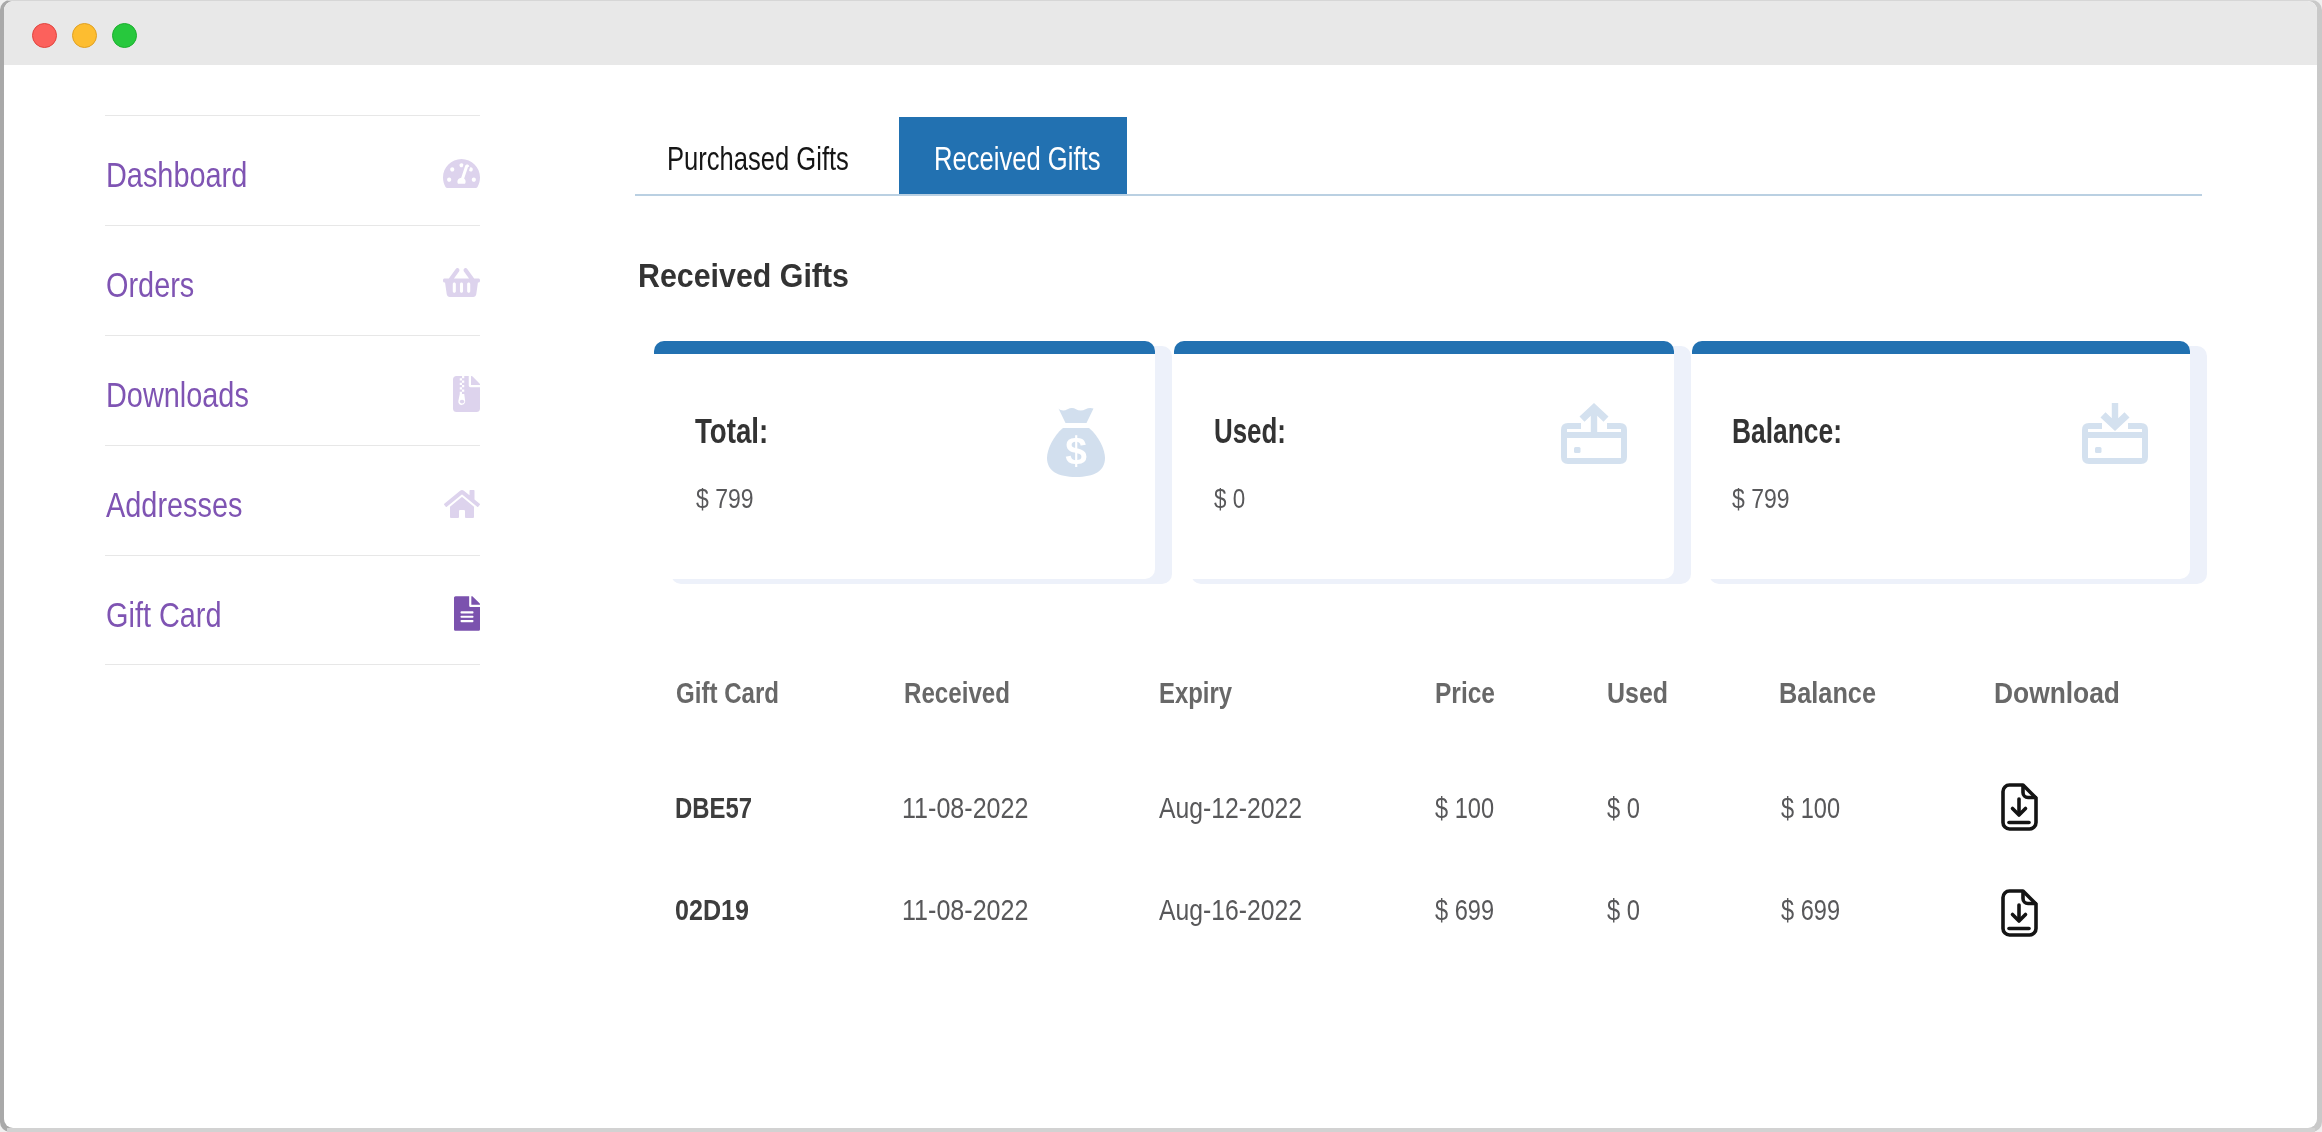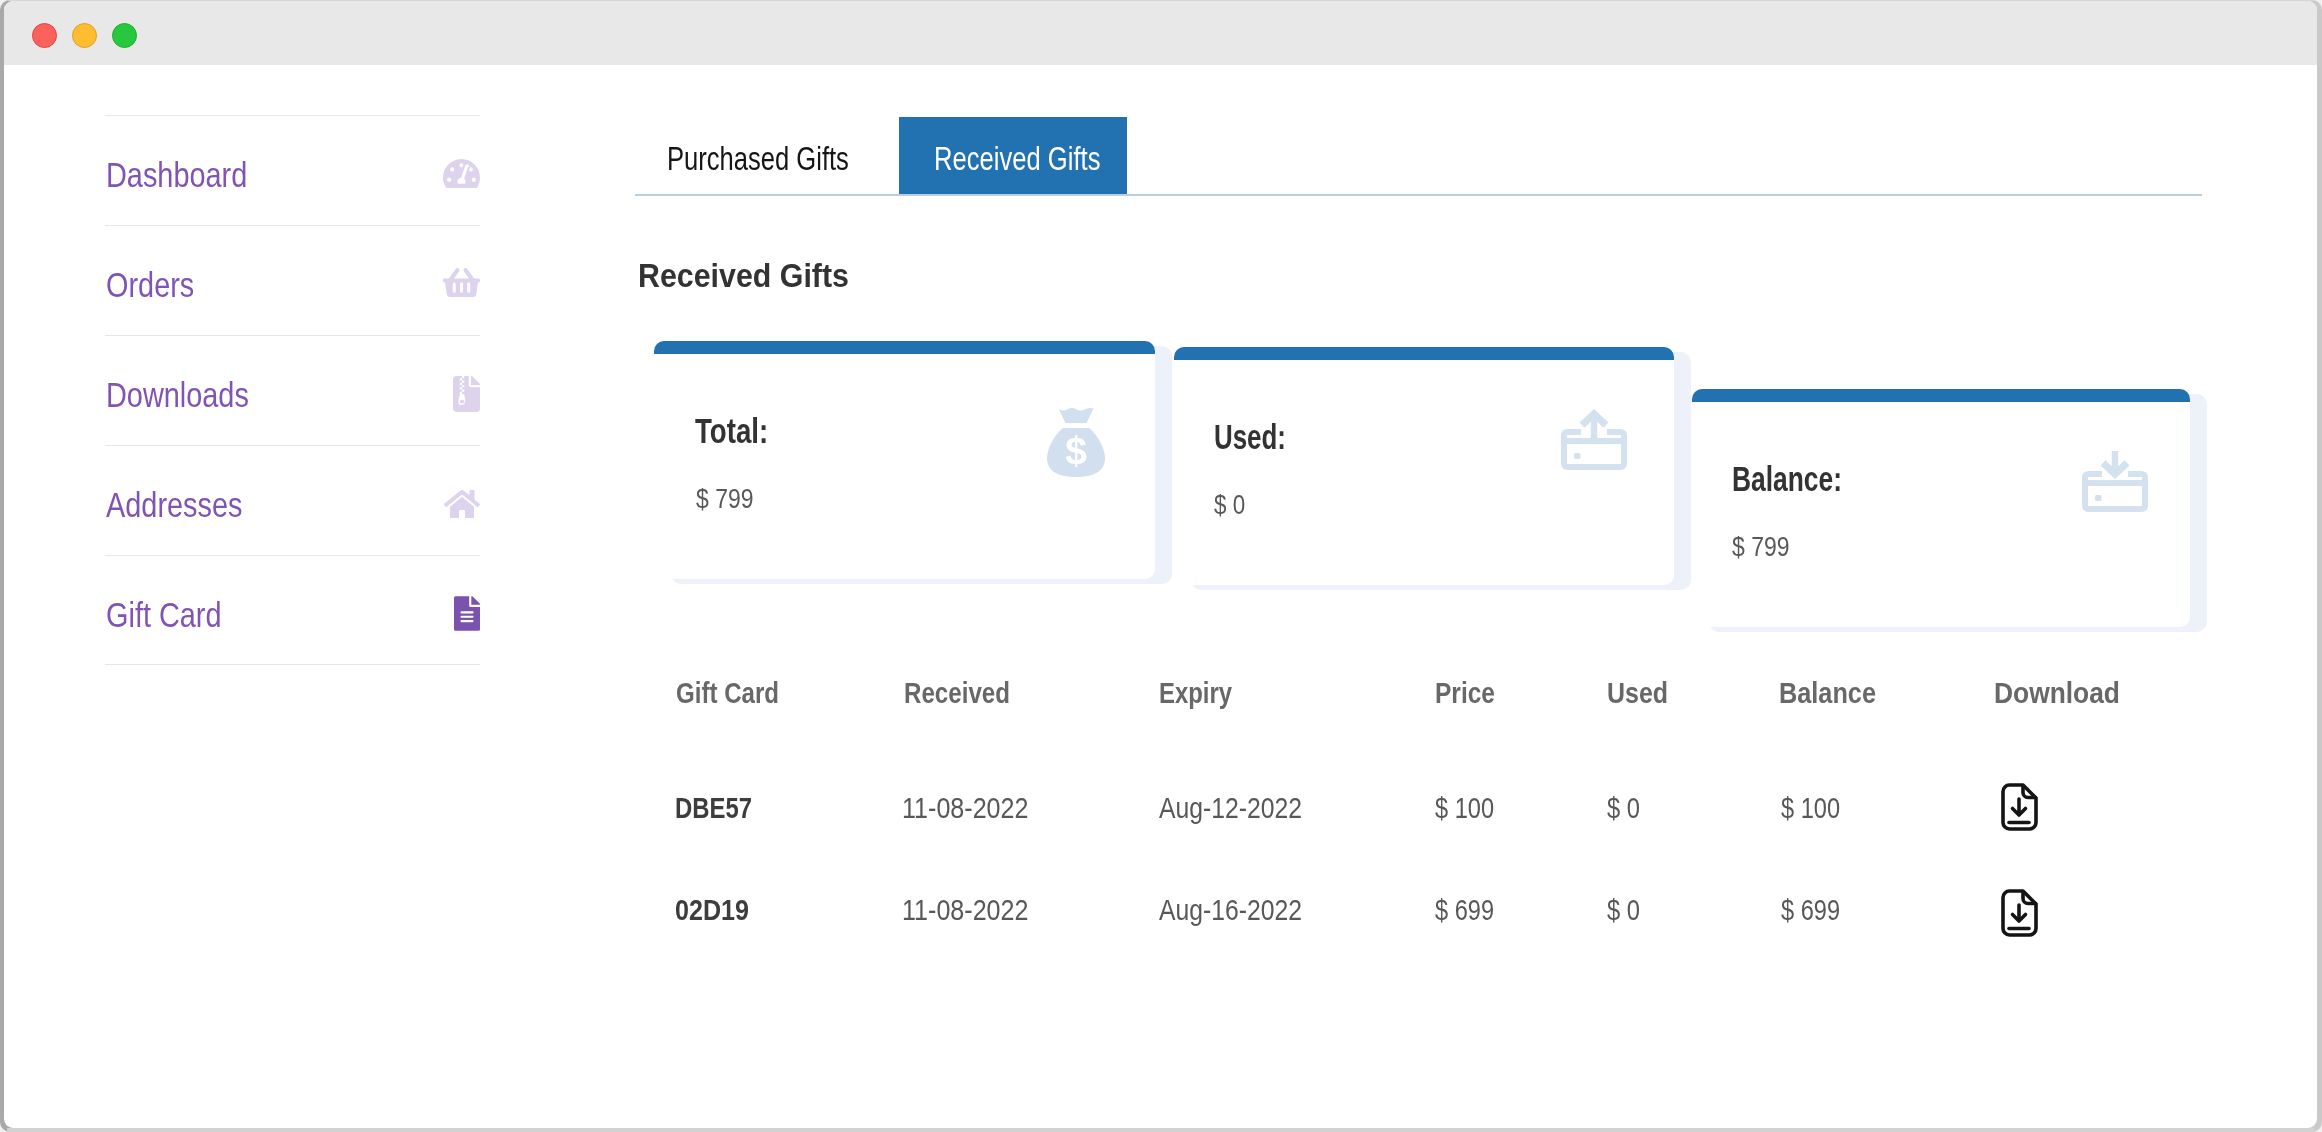--- a/index.html
+++ b/index.html
@@ -25,22 +25,22 @@
   .side svg.sic { position:absolute; } .side .item { overflow:visible; }
 
   
   .tabblue { position:absolute; left:899px; top:117px; width:228px; height:79px; background:#2271b1; }
   .tabline { position:absolute; left:635px; top:194px; width:1567px; height:2px; background:#bad0e2; }
 
   
   .card { position:absolute; top:341px; height:238px; background:#fff; border-radius:10px; box-shadow:17px 5px 0 0 #edf1fa;text-align:right; }
   .card .bar { position:absolute; left:0; top:0; width:100%; height:13px; background:#2271b1; border-radius:10px 10px 0 0; }
   .c1 { left:654px; width:501px; }
-  .c2 { left:1174px; width:500px;margin-top:6px; }
-  .c3 { left:1692px; width:498px;margin-top:48px; }
+  .c2 { left:1174px; width:500px; }
+  .c3 { left:1692px; width:498px; }
   .card svg.icon { position:absolute; }
 
   .lbl { font-size:35px; font-weight:bold; color:#333; }
   .val { font-size:28px; color:#58585a; }
 
   .th { font-size:29px; font-weight:bold; color:#686868; }
   .td { font-size:30px; color:#58585a; }
   .code { font-size:30px; font-weight:bold; color:#3d3d3d; }
   .dlicon { position:absolute; left:2000px; width:39px; height:49px; }
 </style>

